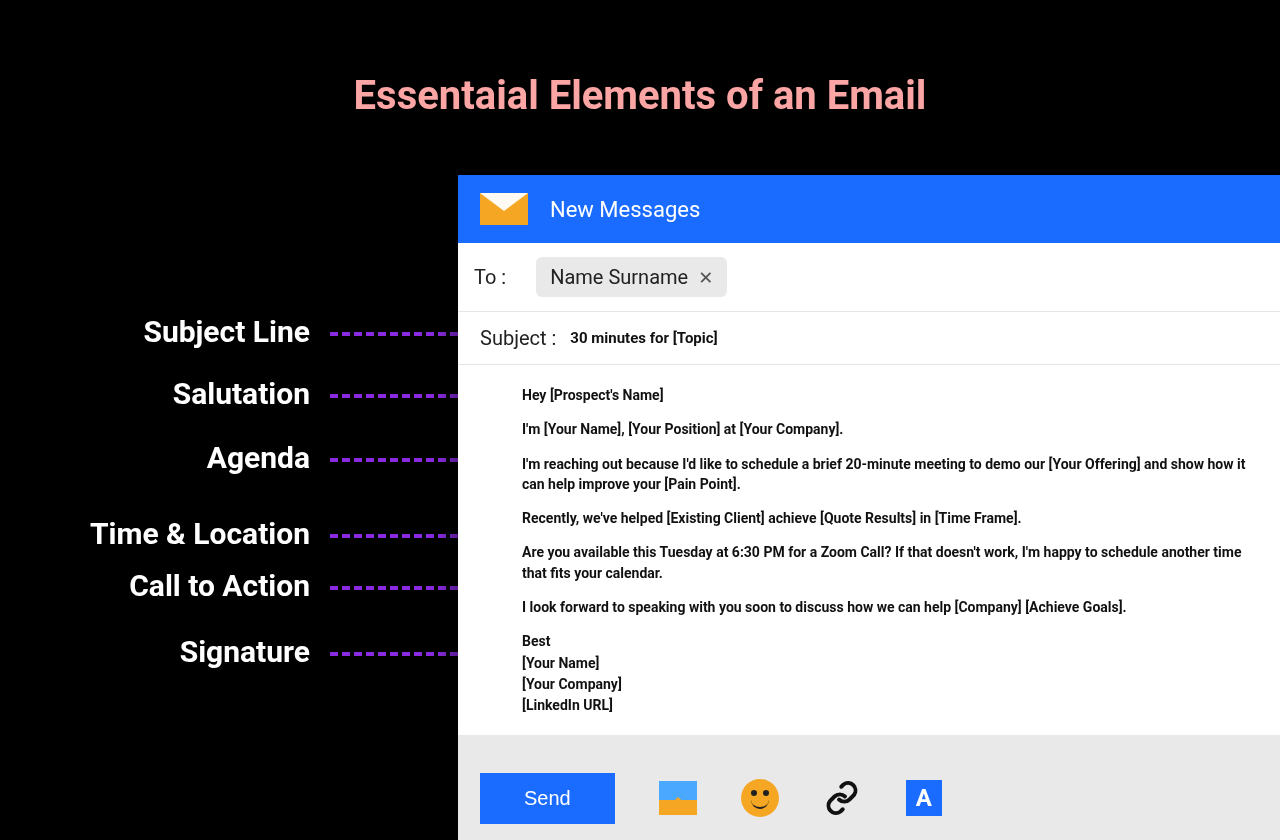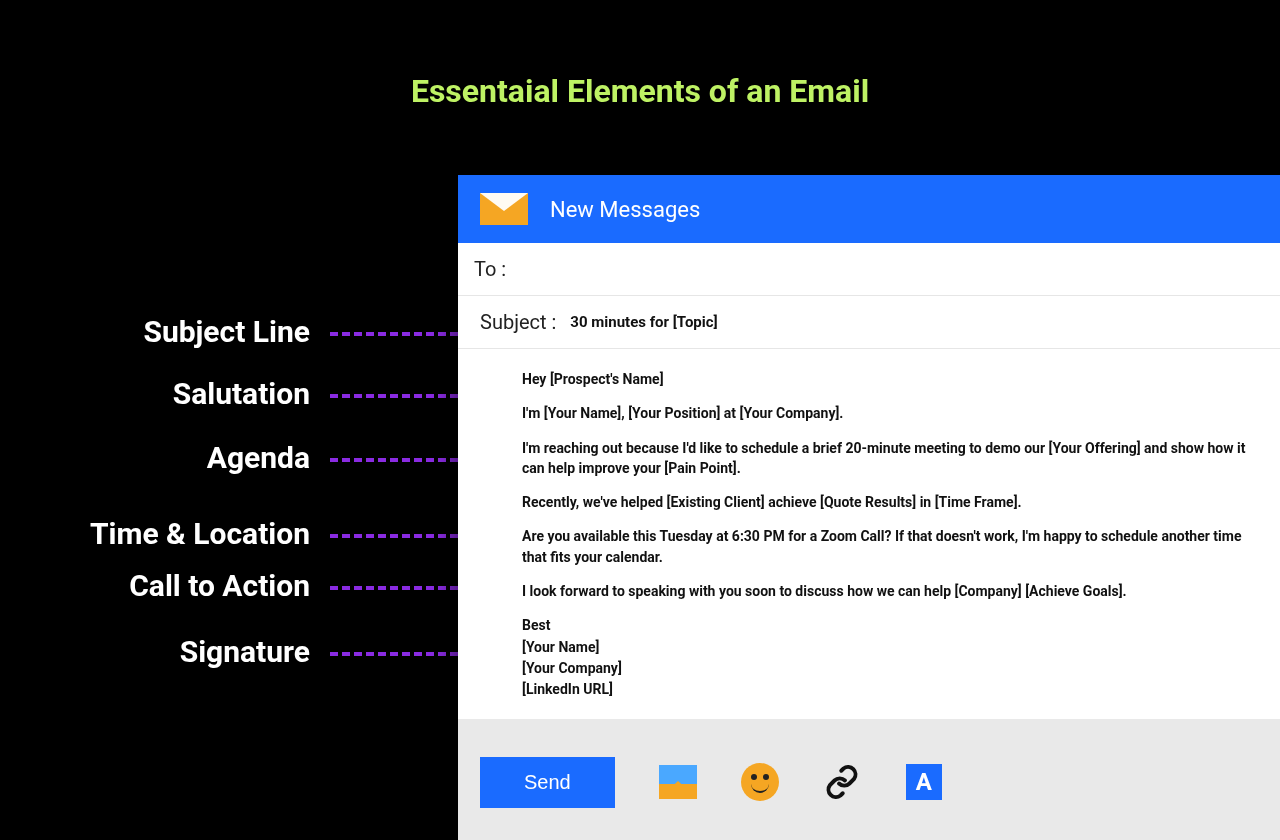--- a/index.html
+++ b/index.html
@@ -5,22 +5,22 @@
   * { box-sizing: border-box; margin: 0; padding: 0; }
   body {
     background: #000;
     width: 1280px;
     height: 840px;
     font-family: -apple-system, BlinkMacSystemFont, "Segoe UI", Roboto, Arial, sans-serif;
     overflow: hidden;
     position: relative;
   }
   .title {
-    color: #bef264;
-    font-size: 32px;
+    color: #fca5a5;
+    font-size: 40px;
     font-weight: 700;
     text-align: center;
     padding-top: 72px;
   }
   .labels {
     position: absolute;
     left: 0;
     top: 0;
     width: 310px;
   }
@@ -218,20 +218,24 @@
 
 <div class="email-window">
 
   <div class="email-header">
     <div class="mail-icon"></div>
     <div class="header-title">New Messages</div>
   </div>
 
   <div class="to-row">
     <span class="to-label">To :</span>
+    <span class="chip">
+      <span>Name Surname</span>
+      <span class="chip-x">✕</span>
+    </span>
   </div>
 
   <div class="subject-row">
     <span class="subject-label">Subject :</span>
     <span class="subject-text">30 minutes for [Topic]</span>
   </div>
 
   <div class="body">
     <p>Hey [Prospect's Name]</p>
     <p>I'm [Your Name], [Your Position] at [Your Company].</p>

